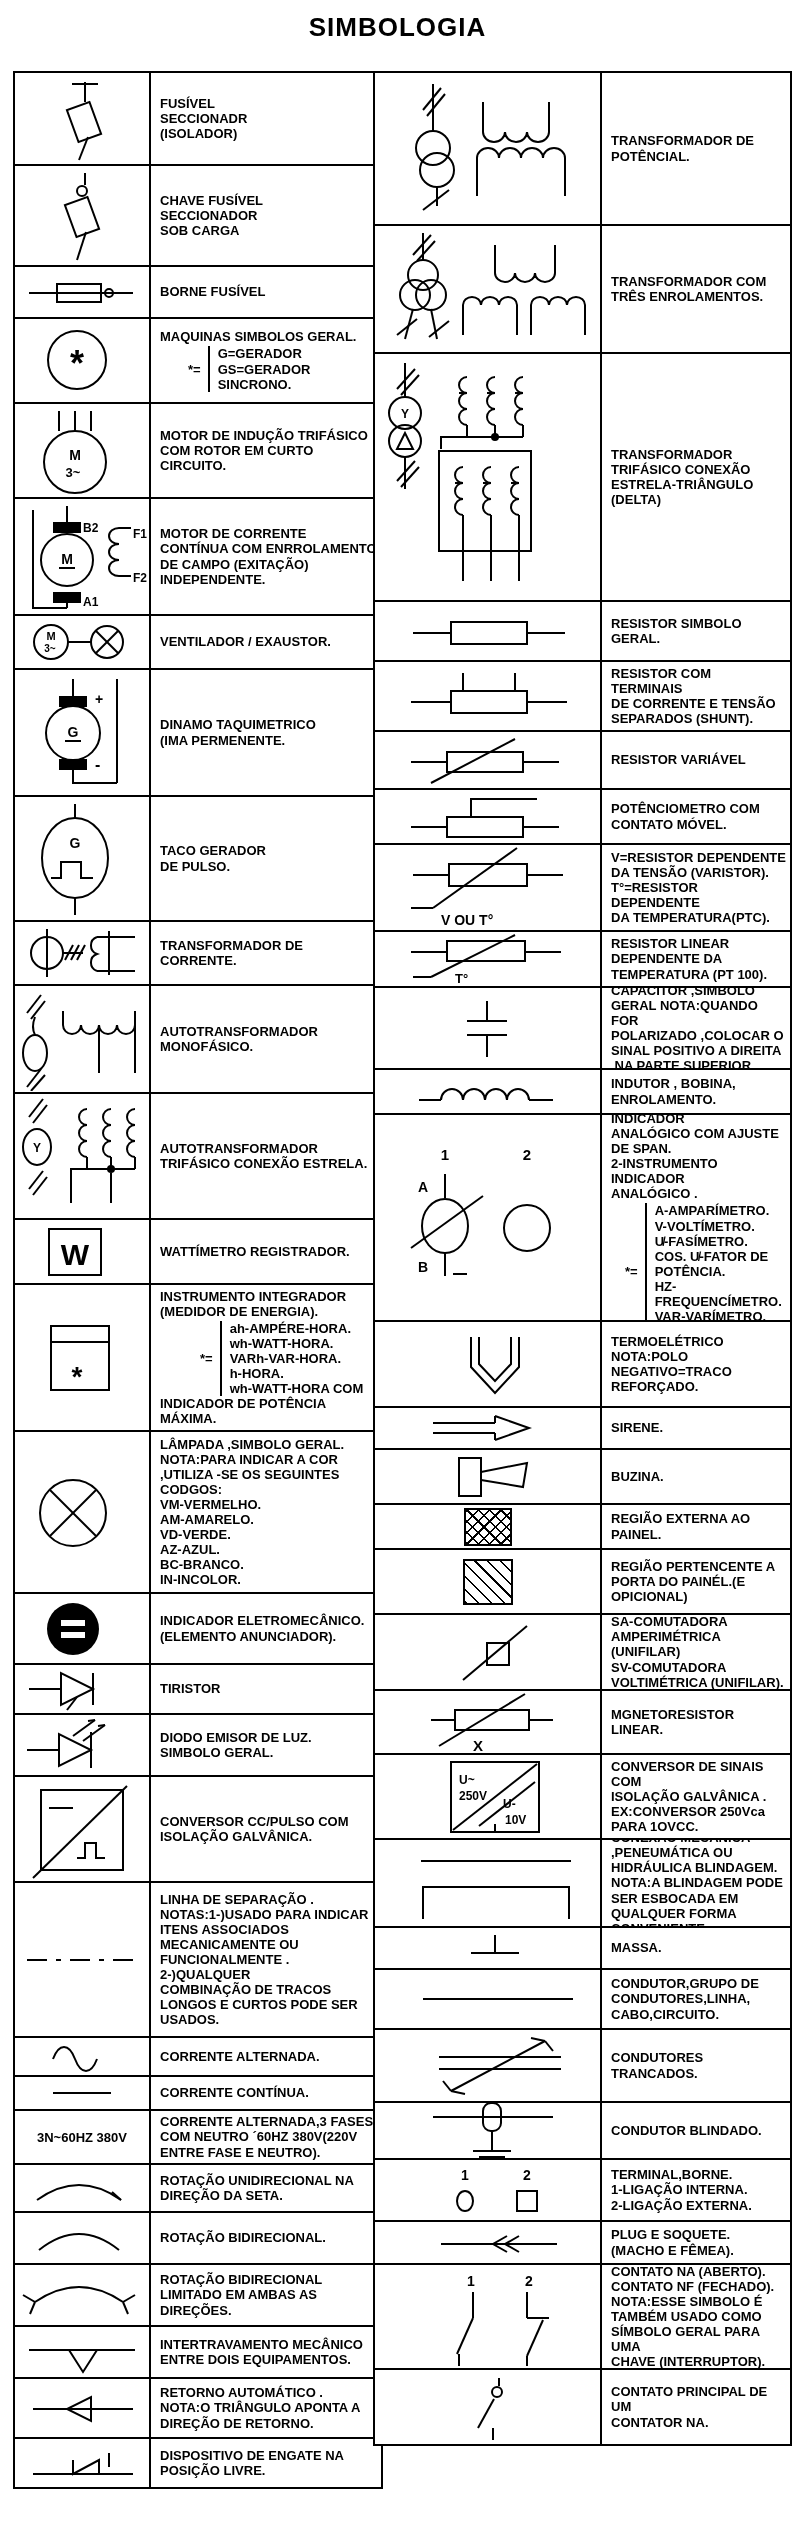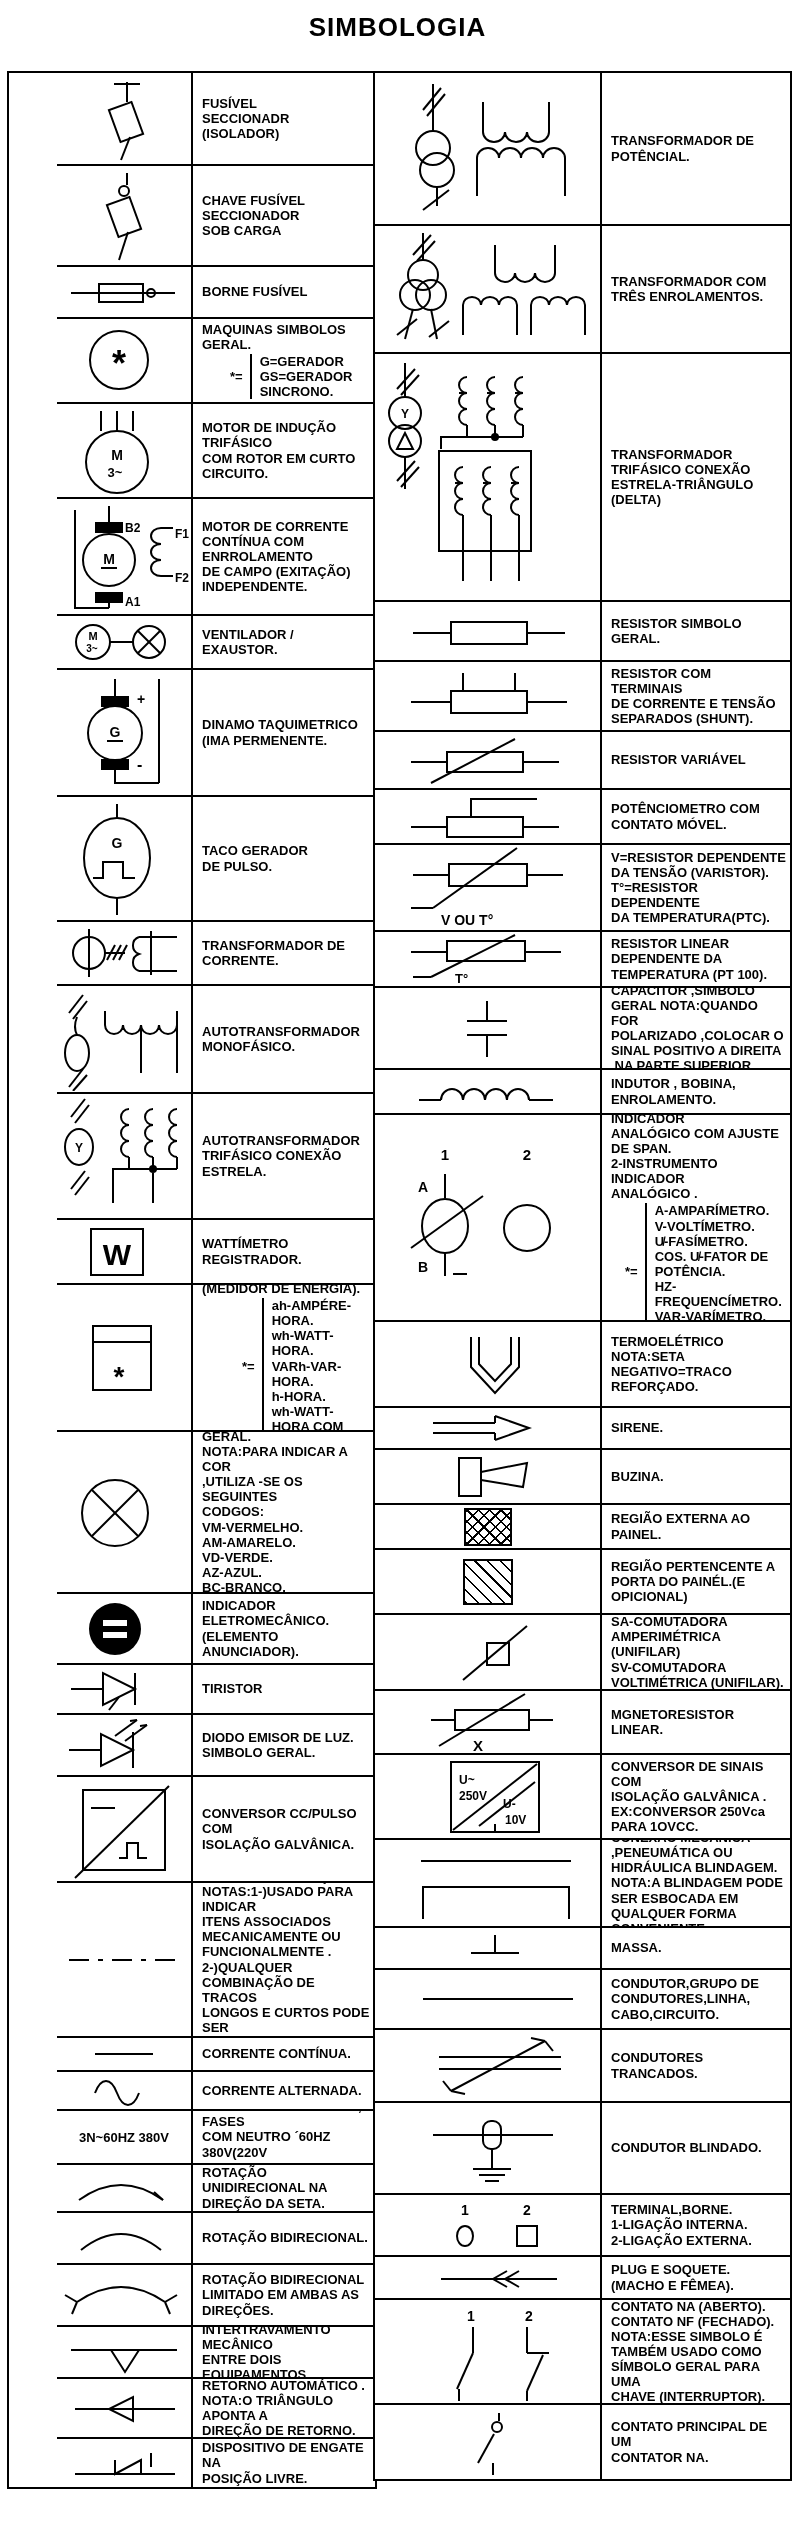--- a/index.html
+++ b/index.html
@@ -1,19 +1,19 @@
 <!DOCTYPE html>
 <html><head>
 <meta charset="utf-8">
 <style>
   html,body{margin:0;padding:0;background:#fff;}
   .page{position:relative;width:795px;height:2547px;background:#fff;font-family:"Liberation Sans",sans-serif;overflow:hidden;}
   .title{position:absolute;top:12px;left:0;width:795px;text-align:center;font-size:26px;font-weight:bold;color:#000;letter-spacing:1px;margin:0;}
   .tbl{position:absolute;top:71px;border:2px solid #000;box-sizing:border-box;display:flex;flex-direction:column;background:#fff;}
-  .tbl-left{left:7px;width:370px;padding-left:48px;}
+  .tbl-left{left:13px;width:370px;}
   .tbl-right{left:373px;width:419px;}
   .r{display:flex;flex:none;border-bottom:2px solid #000;box-sizing:border-box;}
   .r:last-child{border-bottom:none;}
   .sym{flex:none;border-right:2px solid #000;box-sizing:border-box;display:flex;align-items:center;justify-content:center;overflow:hidden;position:relative;}
   .tbl-left .sym{width:136px;}
   .tbl-right .sym{width:227px;}
   .desc{flex:1;display:flex;flex-direction:column;justify-content:center;align-items:flex-start;padding:3px 4px 3px 9px;box-sizing:border-box;overflow:hidden;}
   .ml{white-space:pre-line;font-weight:bold;font-size:13px;line-height:1.16;color:#000;}
   .bracket{display:flex;align-items:center;gap:7px;margin-left:28px;margin-top:2px;}
   .bracket .bar{border-left:2px solid #000;padding-left:8px;}
@@ -394,39 +394,39 @@
 ITENS ASSOCIADOS
 MECANICAMENTE OU
 FUNCIONALMENTE .
         2-)QUALQUER
 COMBINAÇÃO DE TRACOS
 LONGOS E CURTOS PODE SER
 USADOS.</span>
         </div>
     </div>
 
+    <div class="r" style="height:39px">
+      <div class="sym">
+          <svg width="134" height="35">
+            <path d="M38,20 c6,-16 16,-16 22,0 c6,16 16,16 22,0" stroke-width="1.5"></path>
+          </svg>
+        </div>
+      <div class="desc">
+          <span class="ml">CORRENTE ALTERNADA.</span>
+        </div>
+    </div>
+
     <div class="r" style="height:34px">
       <div class="sym">
           <svg width="134" height="30">
             <line x1="38" y1="15" x2="96" y2="15" stroke-width="4"></line>
           </svg>
         </div>
       <div class="desc">
           <span class="ml">CORRENTE CONTÍNUA.</span>
-        </div>
-    </div>
-
-    <div class="r" style="height:39px">
-      <div class="sym">
-          <svg width="134" height="35">
-            <path d="M38,20 c6,-16 16,-16 22,0 c6,16 16,16 22,0" stroke-width="1.5"></path>
-          </svg>
-        </div>
-      <div class="desc">
-          <span class="ml">CORRENTE ALTERNADA.</span>
         </div>
     </div>
 
     <div class="r" style="height:54px">
       <div class="sym">
           <svg width="134" height="50">
             <text x="67" y="30" font-size="13" text-anchor="middle">3N~60HZ 380V</text>
           </svg>
         </div>
       <div class="desc">
@@ -786,21 +786,21 @@
 
     <div class="r" style="height:86px">
       <div class="sym">
           <svg width="225" height="82">
             <polyline points="96,14 96,44 120,70 144,44 144,14"></polyline>
             <polyline points="104,14 104,41 120,58 136,41 136,14" stroke-width="1.5"></polyline>
           </svg>
         </div>
       <div class="desc">
           <span class="ml">TERMOELÉTRICO
-NOTA:SETA
+NOTA:POLO
 NEGATIVO=TRACO
 REFORÇADO.</span>
         </div>
     </div>
 
     <div class="r" style="height:42px">
       <div class="sym">
           <svg width="225" height="38">
             <line x1="58" y1="14" x2="120" y2="14"></line>
             <line x1="58" y1="24" x2="120" y2="24"></line>
@@ -951,21 +951,21 @@
             <line x1="170" y1="10" x2="178" y2="20" stroke-width="1.5"></line>
             <line x1="76" y1="60" x2="90" y2="63" stroke-width="1.5"></line>
             <line x1="76" y1="60" x2="68" y2="50" stroke-width="1.5"></line>
           </svg>
         </div>
       <div class="desc">
           <span class="ml">CONDUTORES TRANCADOS.</span>
         </div>
     </div>
 
-    <div class="r" style="height:92px">
+    <div class="r" style="height:57px">
       <div class="sym">
           <svg width="225" height="71">
             <line x1="58" y1="22" x2="178" y2="22" stroke-width="1.5"></line>
             <rect x="108" y="8" width="18" height="28" rx="8" stroke-width="1.5"></rect>
             <line x1="117" y1="36" x2="117" y2="56" stroke-width="1.5"></line>
             <line x1="98" y1="56" x2="136" y2="56" stroke-width="1.5"></line>
             <line x1="104" y1="62" x2="130" y2="62" stroke-width="1.5"></line>
             <line x1="110" y1="68" x2="124" y2="68" stroke-width="1.5"></line>
           </svg>
         </div>

